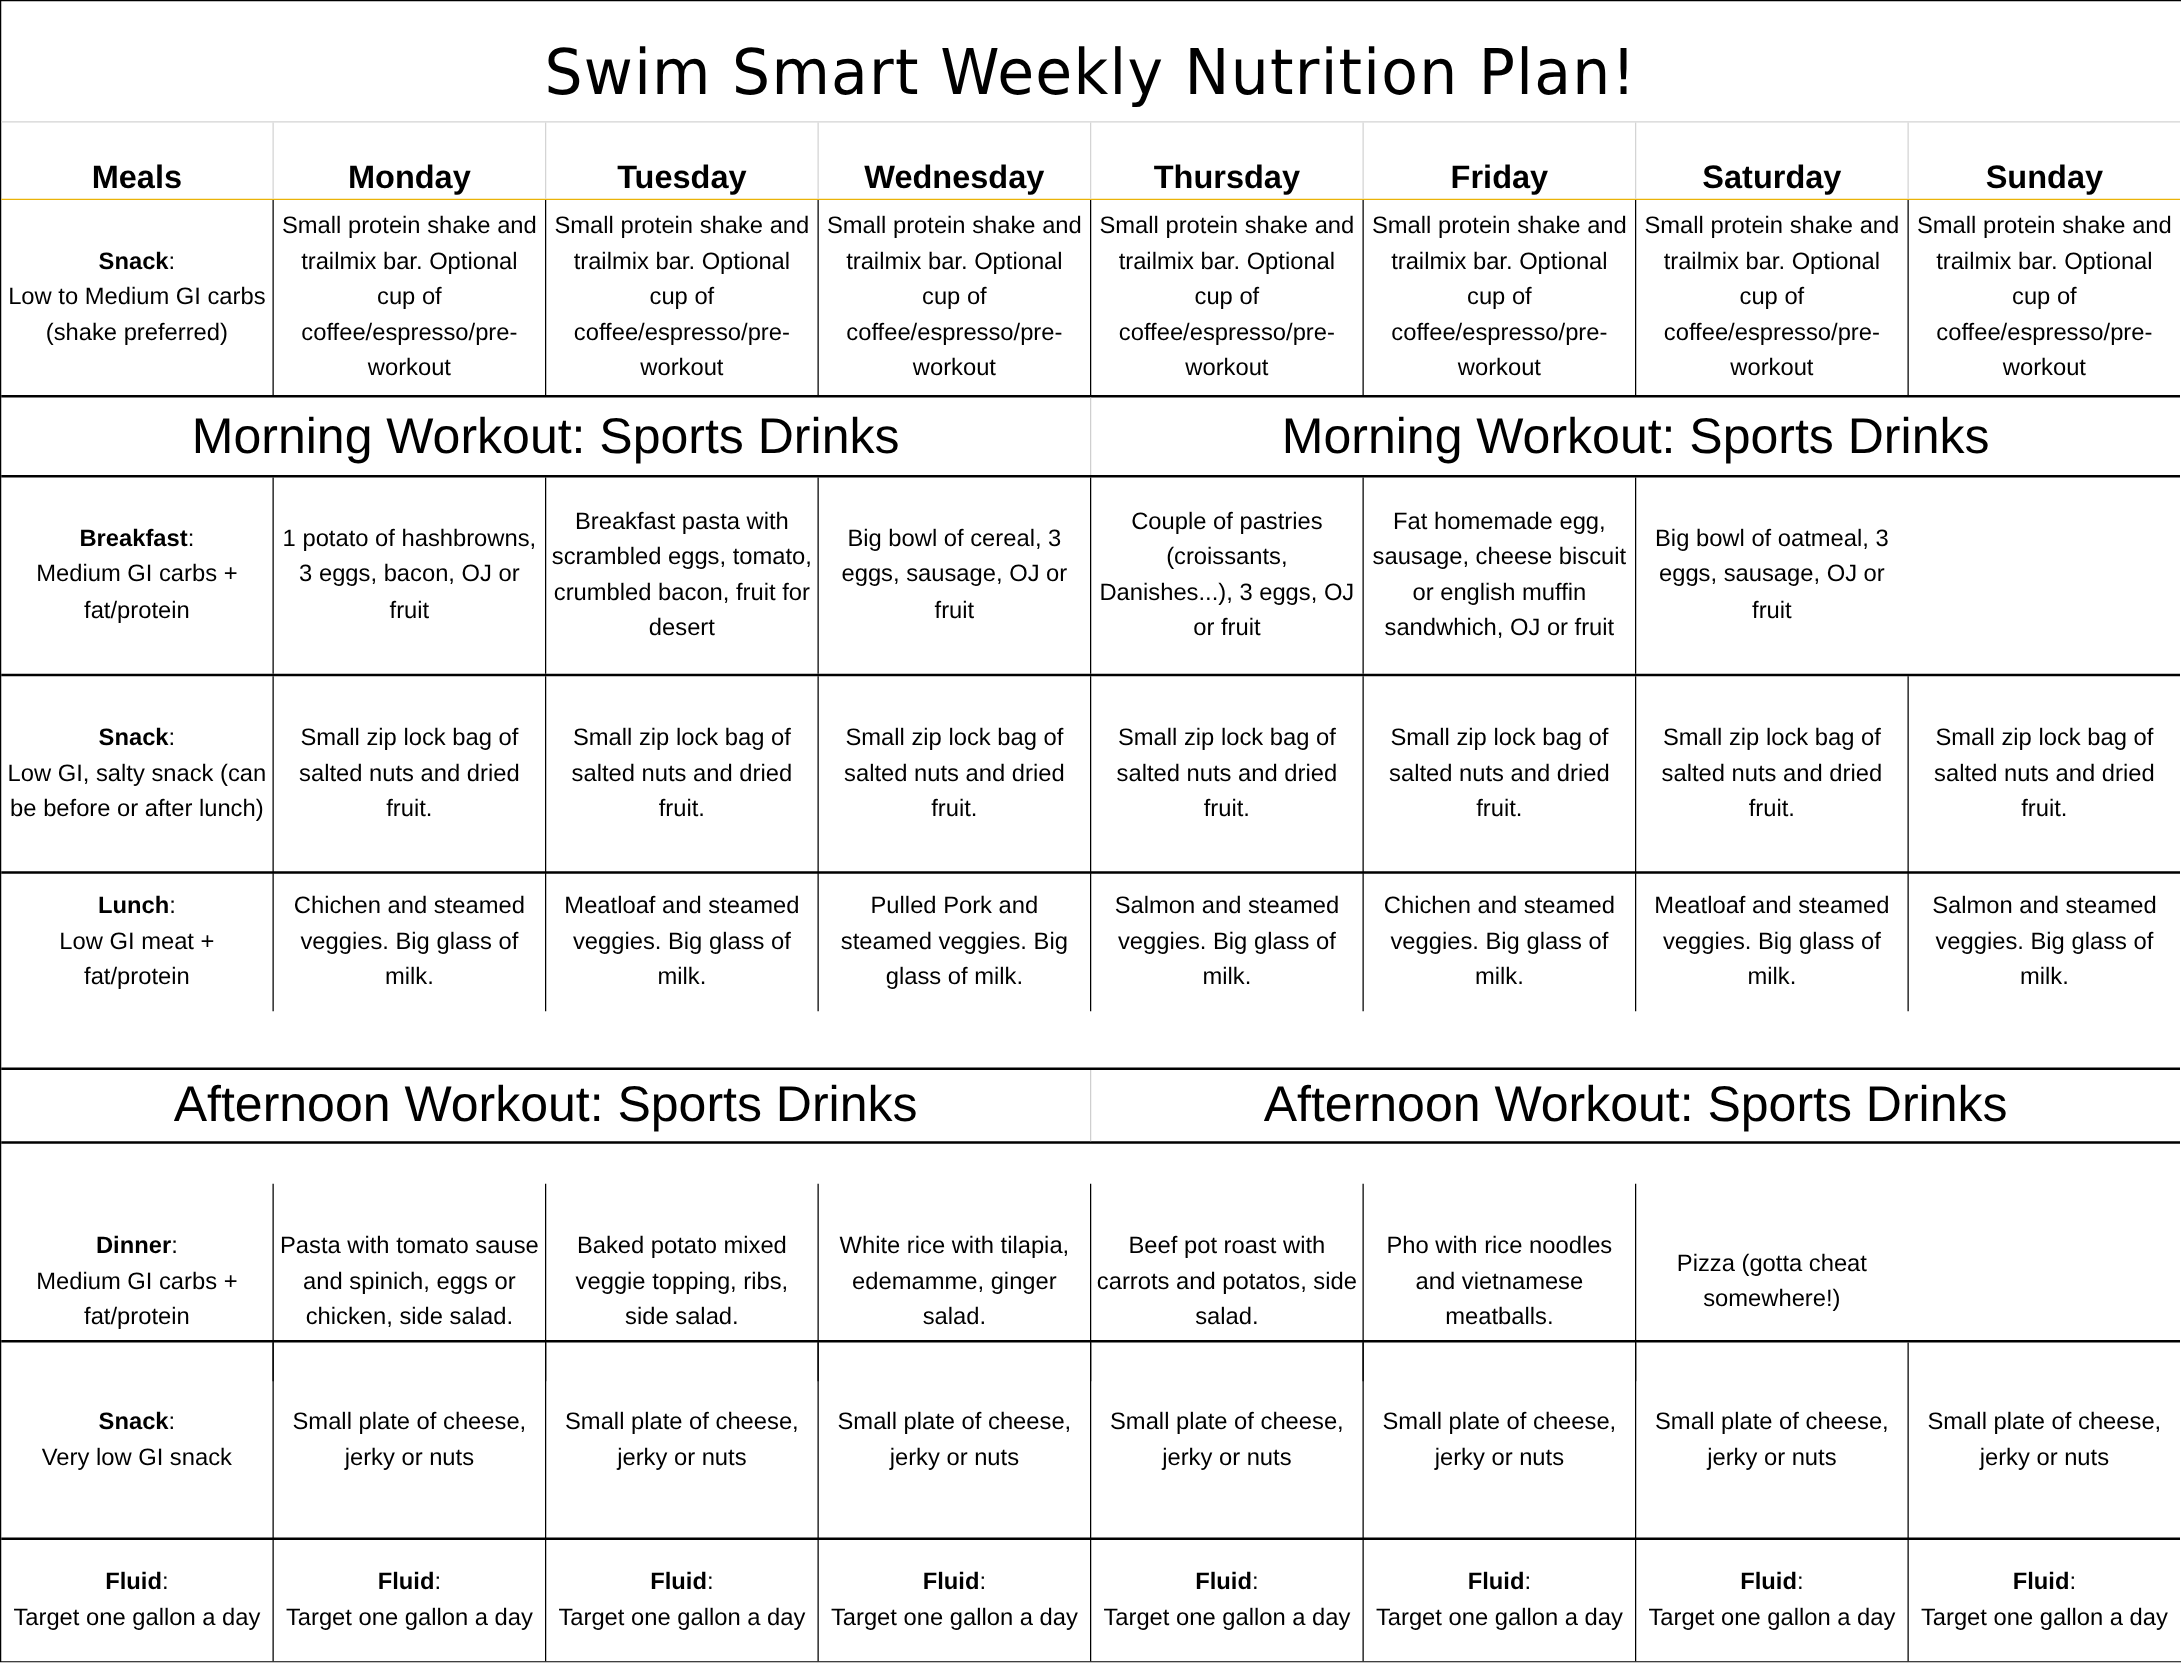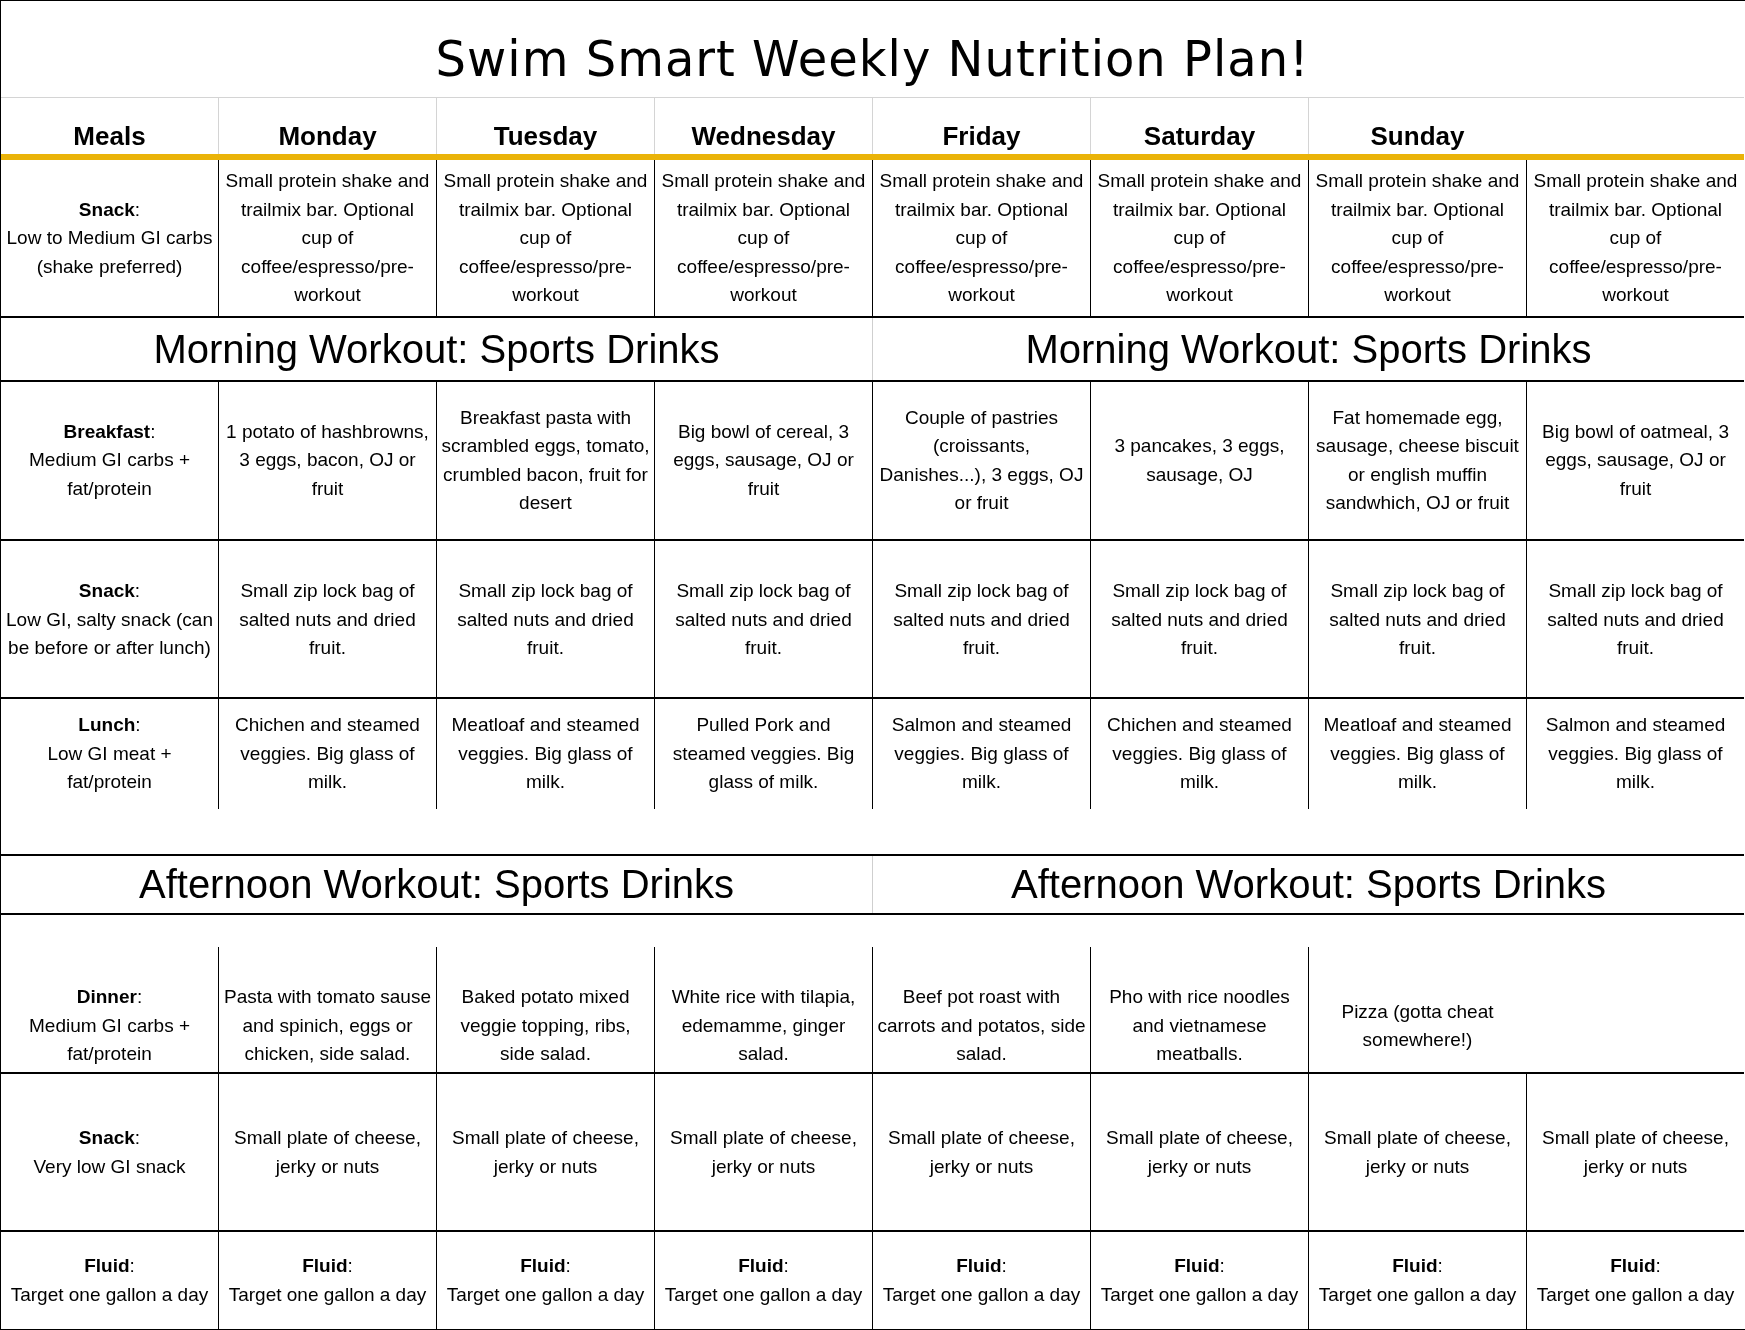--- a/index.html
+++ b/index.html
@@ -30,25 +30,26 @@
 </style>
 </head>
 <body>
 
 <div class="sheet">
 
   <div class="title-row">
     <div class="title">Swim Smart Weekly Nutrition Plan!</div>
   </div>
 
-  <div class="grid-row header" style="top:97px;height:62px;border-bottom:6px solid #eab308;">
+  <div class="grid-row header" style="top:97px;height:62px;border-bottom:1px solid #eab308;">
     <div class="cell">Meals</div>
     <div class="cell">Monday</div>
     <div class="cell">Tuesday</div>
     <div class="cell">Wednesday</div>
+    <div class="cell">Thursday</div>
     <div class="cell">Friday</div>
     <div class="cell">Saturday</div>
     <div class="cell">Sunday</div>
   </div>
 
   <div class="grid-row" style="top:159px;height:157px;">
     <div class="cell label">
       <span><b>Snack</b><span>:</span><br><span>Low to Medium GI carbs (shake preferred)</span></span>
     </div>
     <div class="cell">Small protein shake and trailmix bar. Optional cup of coffee/espresso/pre-workout</div>
@@ -66,21 +67,20 @@
   </div>
 
   <div class="grid-row" style="top:381px;height:157px;">
     <div class="cell label">
       <span><b>Breakfast</b><span>:</span><br><span>Medium GI carbs + fat/protein</span></span>
     </div>
     <div class="cell">1 potato of hashbrowns, 3 eggs, bacon, OJ or fruit</div>
     <div class="cell">Breakfast pasta with scrambled eggs, tomato, crumbled bacon, fruit for desert</div>
     <div class="cell">Big bowl of cereal, 3 eggs, sausage, OJ or fruit</div>
     <div class="cell">Couple of pastries (croissants, Danishes...), 3 eggs, OJ or fruit</div>
-    <div class="cell">3 pancakes, 3 eggs, sausage, OJ</div>
     <div class="cell">Fat homemade egg, sausage, cheese biscuit or english muffin sandwhich, OJ or fruit</div>
     <div class="cell">Big bowl of oatmeal, 3 eggs, sausage, OJ or fruit</div>
   </div>
 
   <div class="grid-row thick-top" style="top:538px;height:160px;">
     <div class="cell label">
       <span><b>Snack</b><span>:</span><br><span>Low GI, salty snack (can be before or after lunch)</span></span>
     </div>
     <div class="cell">Small zip lock bag of salted nuts and dried fruit.</div>
     <div class="cell">Small zip lock bag of salted nuts and dried fruit.</div>

